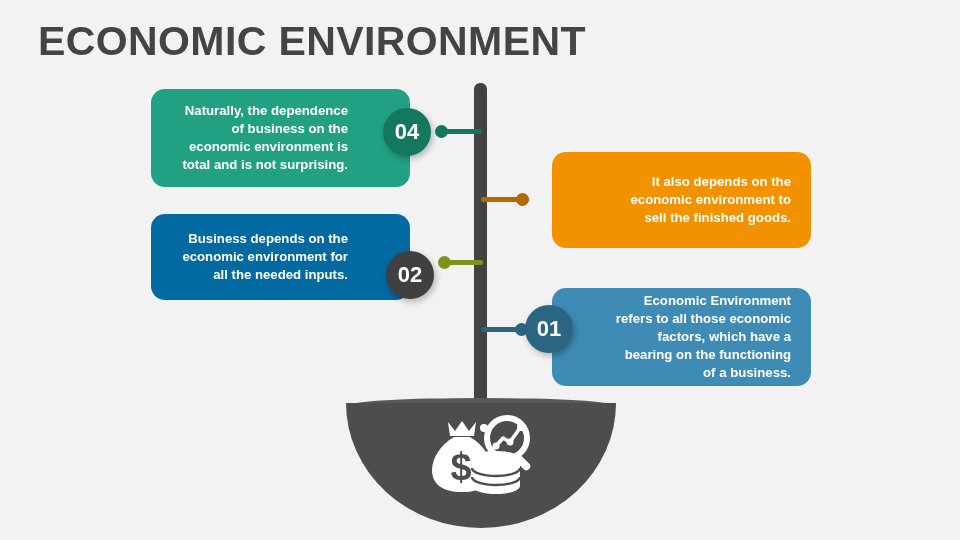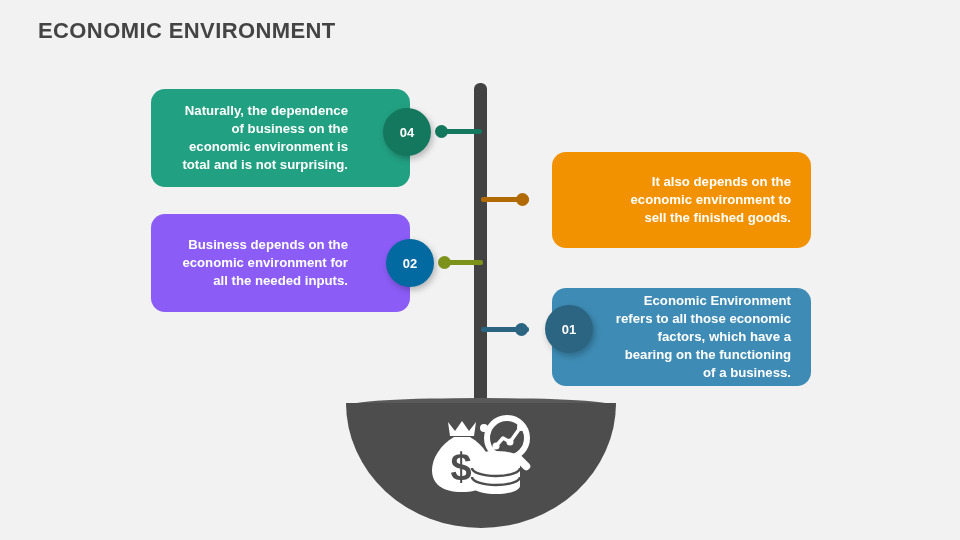--- a/index.html
+++ b/index.html
@@ -18,21 +18,21 @@
     width: 960px;
     height: 540px;
     background: #f2f2f2;
   }
 
   
   .title {
     position: absolute;
     left: 38px;
     top: 18px;
-    font-size: 22px;
+    font-size: 41px;
     font-weight: bold;
     color: #444444;
     letter-spacing: 0.4px;
     white-space: nowrap;
   }
 
   
   .pole {
     position: absolute;
     left: 474px;
@@ -100,21 +100,21 @@
   
   .badge {
     position: absolute;
     width: 48px;
     height: 48px;
     border-radius: 50%;
     display: flex;
     align-items: center;
     justify-content: center;
     color: #ffffff;
-    font-size: 13px;
+    font-size: 22px;
     font-weight: bold;
     box-shadow: 2px 3px 6px rgba(0,0,0,0.25);
   }
 
   
   .connector {
     position: absolute;
     height: 5px;
     border-radius: 2px;
   }
@@ -125,34 +125,34 @@
     border-radius: 50%;
   }
 
   
   #card-04 { top: 89px; height: 98px; background: #22a082; }
   #badge-04 { left: 383px; top: 108px; background: #14785f; }
   #conn-04  { left: 440px; top: 129px; width: 42px; background: #14785f; }
   #dot-04   { left: 435px; top: 125px; background: #14785f; }
 
   
-  #card-02 { top: 214px; height: 98px; background: #8b5cf6; }
-  #badge-02 { left: 386px; top: 239px; background: #0369a1; }
+  #card-02 { top: 214px; height: 86px; background: #0369a1; }
+  #badge-02 { left: 386px; top: 251px; background: #404040; }
   #conn-02  { left: 443px; top: 260px; width: 40px; background: #7d921b; }
   #dot-02   { left: 438px; top: 256px; background: #7d921b; }
 
   
   #card-03 { top: 152px; height: 96px; background: #f39200; }
   #badge-03 { left: 528px; top: 176px; background: #b26a05; }
   #conn-03  { left: 481px; top: 197px; width: 48px; background: #b26a05; }
   #dot-03   { left: 516px; top: 193px; background: #b26a05; }
 
   
   #card-01 { top: 288px; height: 98px; background: #3e8cb5; }
-  #badge-01 { left: 545px; top: 305px; background: #2b6582; }
+  #badge-01 { left: 525px; top: 305px; background: #2b6582; }
   #conn-01  { left: 481px; top: 327px; width: 48px; background: #2b6582; }
   #dot-01   { left: 515px; top: 323px; background: #2b6582; }
 </style>
 </head>
 <body>
 
 <div class="slide">
 
   <div class="title">ECONOMIC ENVIRONMENT</div>
 

